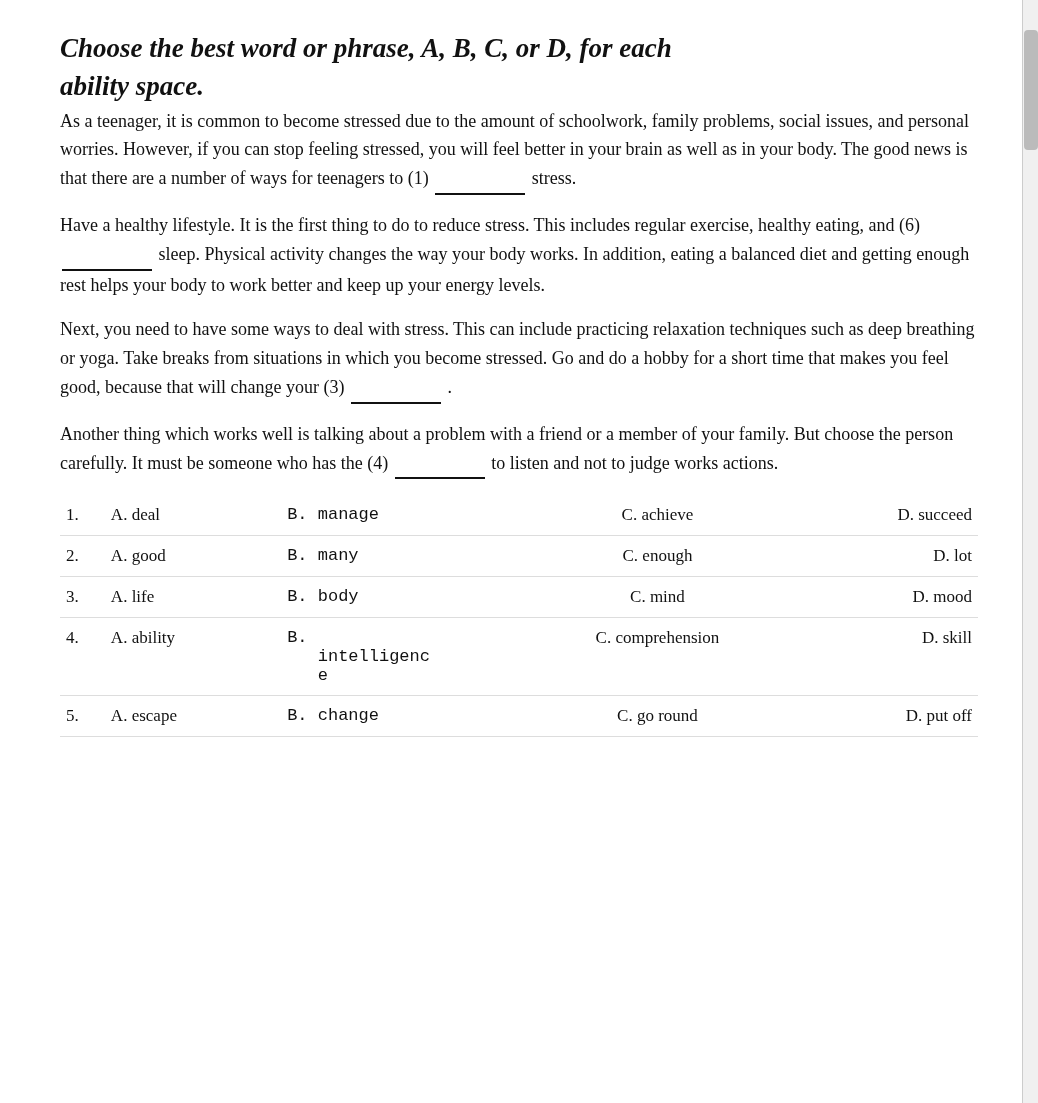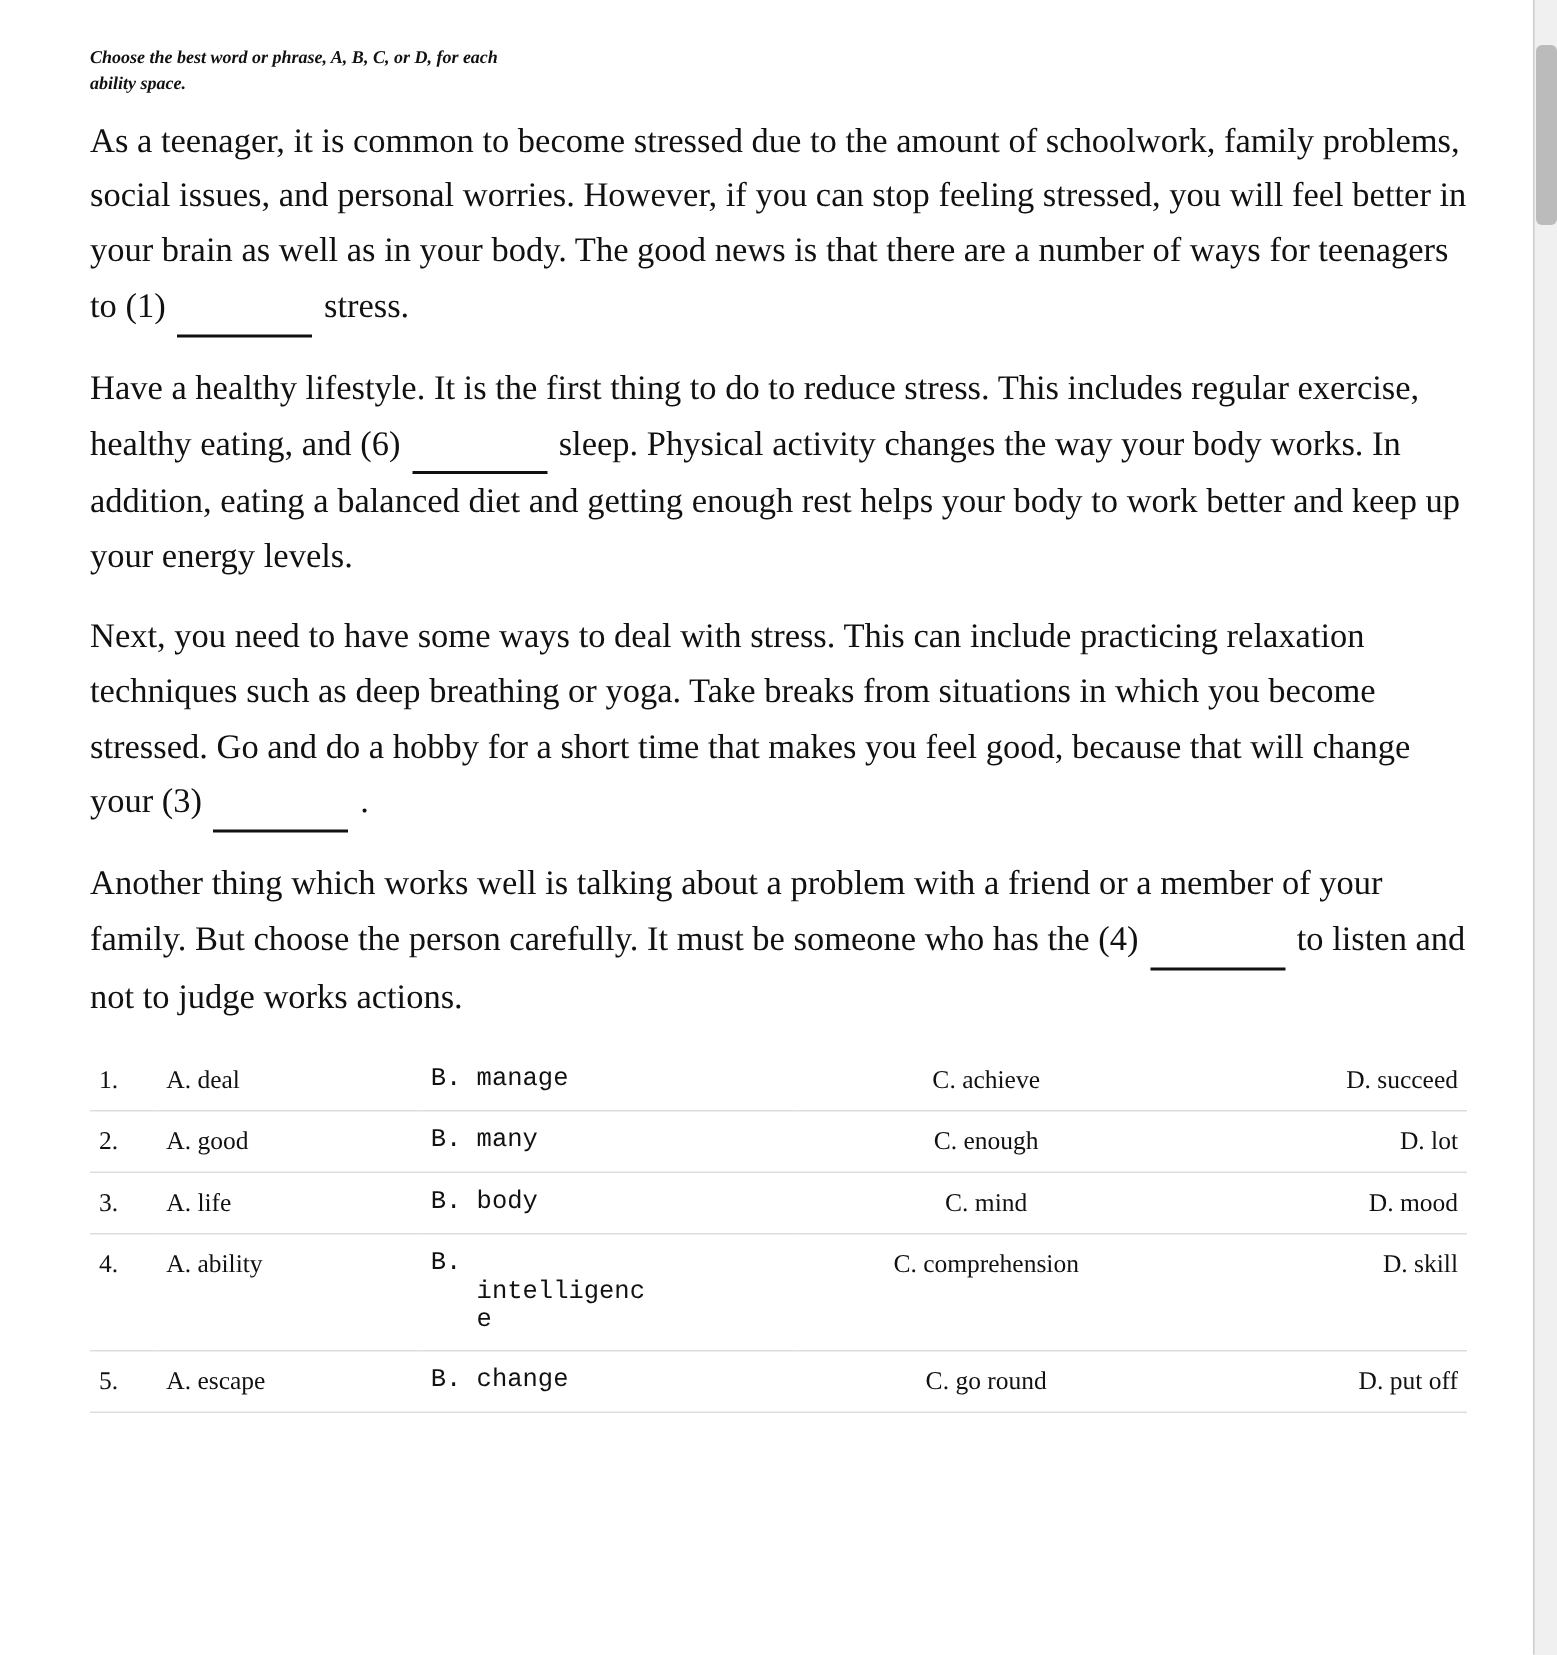--- a/index.html
+++ b/index.html
@@ -31,28 +31,28 @@
       top: 30px;
       width: 14px;
       height: 120px;
       background: #bbb;
       border-radius: 4px;
       left: 1px;
     }
     .title {
       font-style: italic;
       font-weight: bold;
-      font-size: 12px;
-      margin-bottom: 12px;
+      font-size: 27px;
+      margin-bottom: 1px;
       line-height: 1.4;
     }
     .passage {
       margin-bottom: 16px;
       line-height: 1.6;
-      font-size: 23px;
+      font-size: 18px;
     }
     .blank {
       display: inline-block;
       border-bottom: 2px solid #111;
       min-width: 90px;
       margin: 0 2px;
     }
     .answers-table {
       width: 100%;
       border-collapse: collapse;

